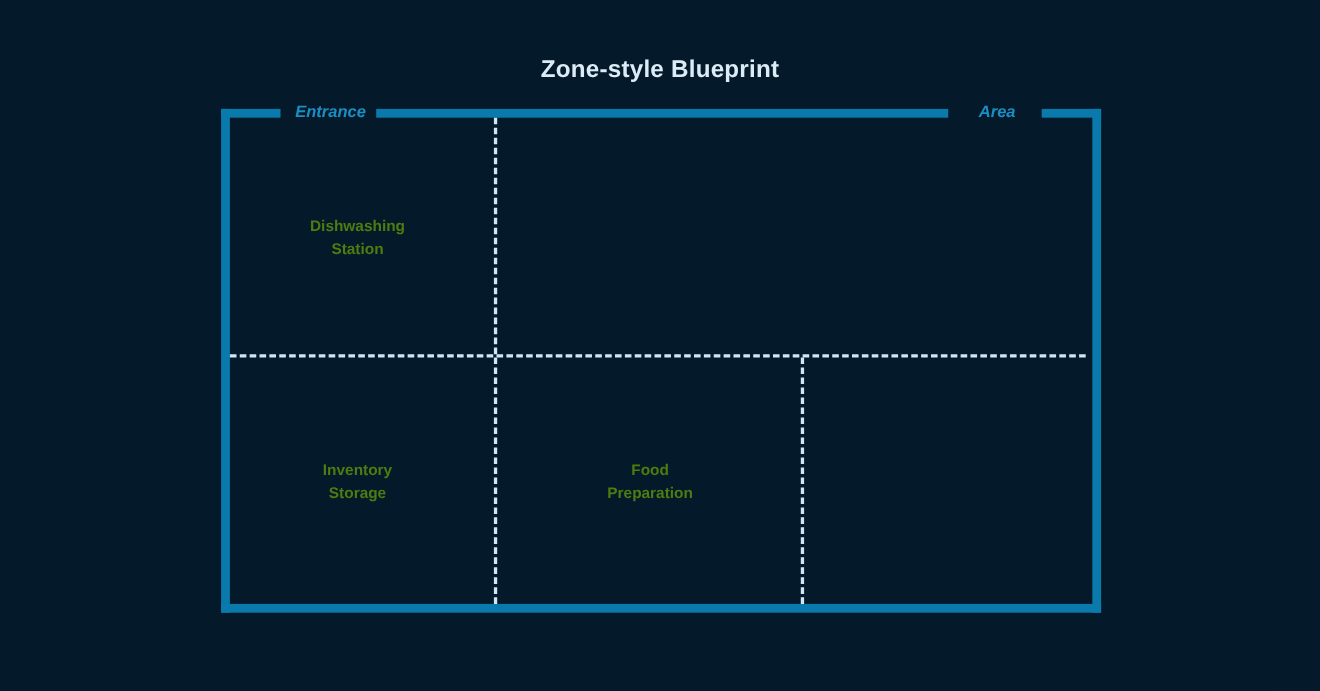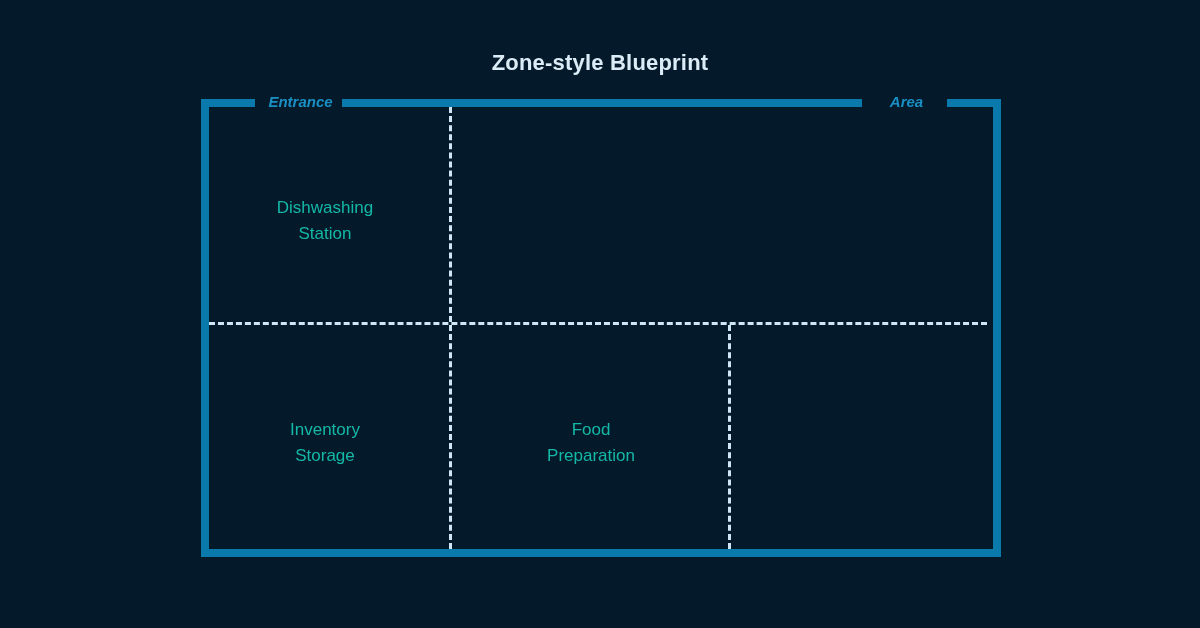--- a/index.html
+++ b/index.html
@@ -91,23 +91,23 @@
   .split-top  { left: 248px; top: 8px;   height: 215px; }
 
   
   .split-bot-1 { left: 248px; top: 226px; height: 224px; }
   .split-bot-2 { left: 527px; top: 226px; height: 224px; }
 
   
   .zone-label {
     position: absolute;
     text-align: center;
-    font-size: 17px;
-    font-weight: normal;
-    color: #14b8a6;
+    font-size: 14px;
+    font-weight: bold;
+    color: #4d7c0f;
     line-height: 1.52;
     white-space: pre-line;
   }
   .zone-dishwashing { left: 44px;  top: 96px;  width: 160px; }
   .zone-service     { left: 443px; top: 96px;  width: 160px; }
   .zone-inventory   { left: 44px;  top: 318px; width: 160px; }
   .zone-foodprep    { left: 310px; top: 318px; width: 160px; }
   .zone-mealcooking { left: 585px; top: 318px; width: 160px; }
 </style>
 </head>

